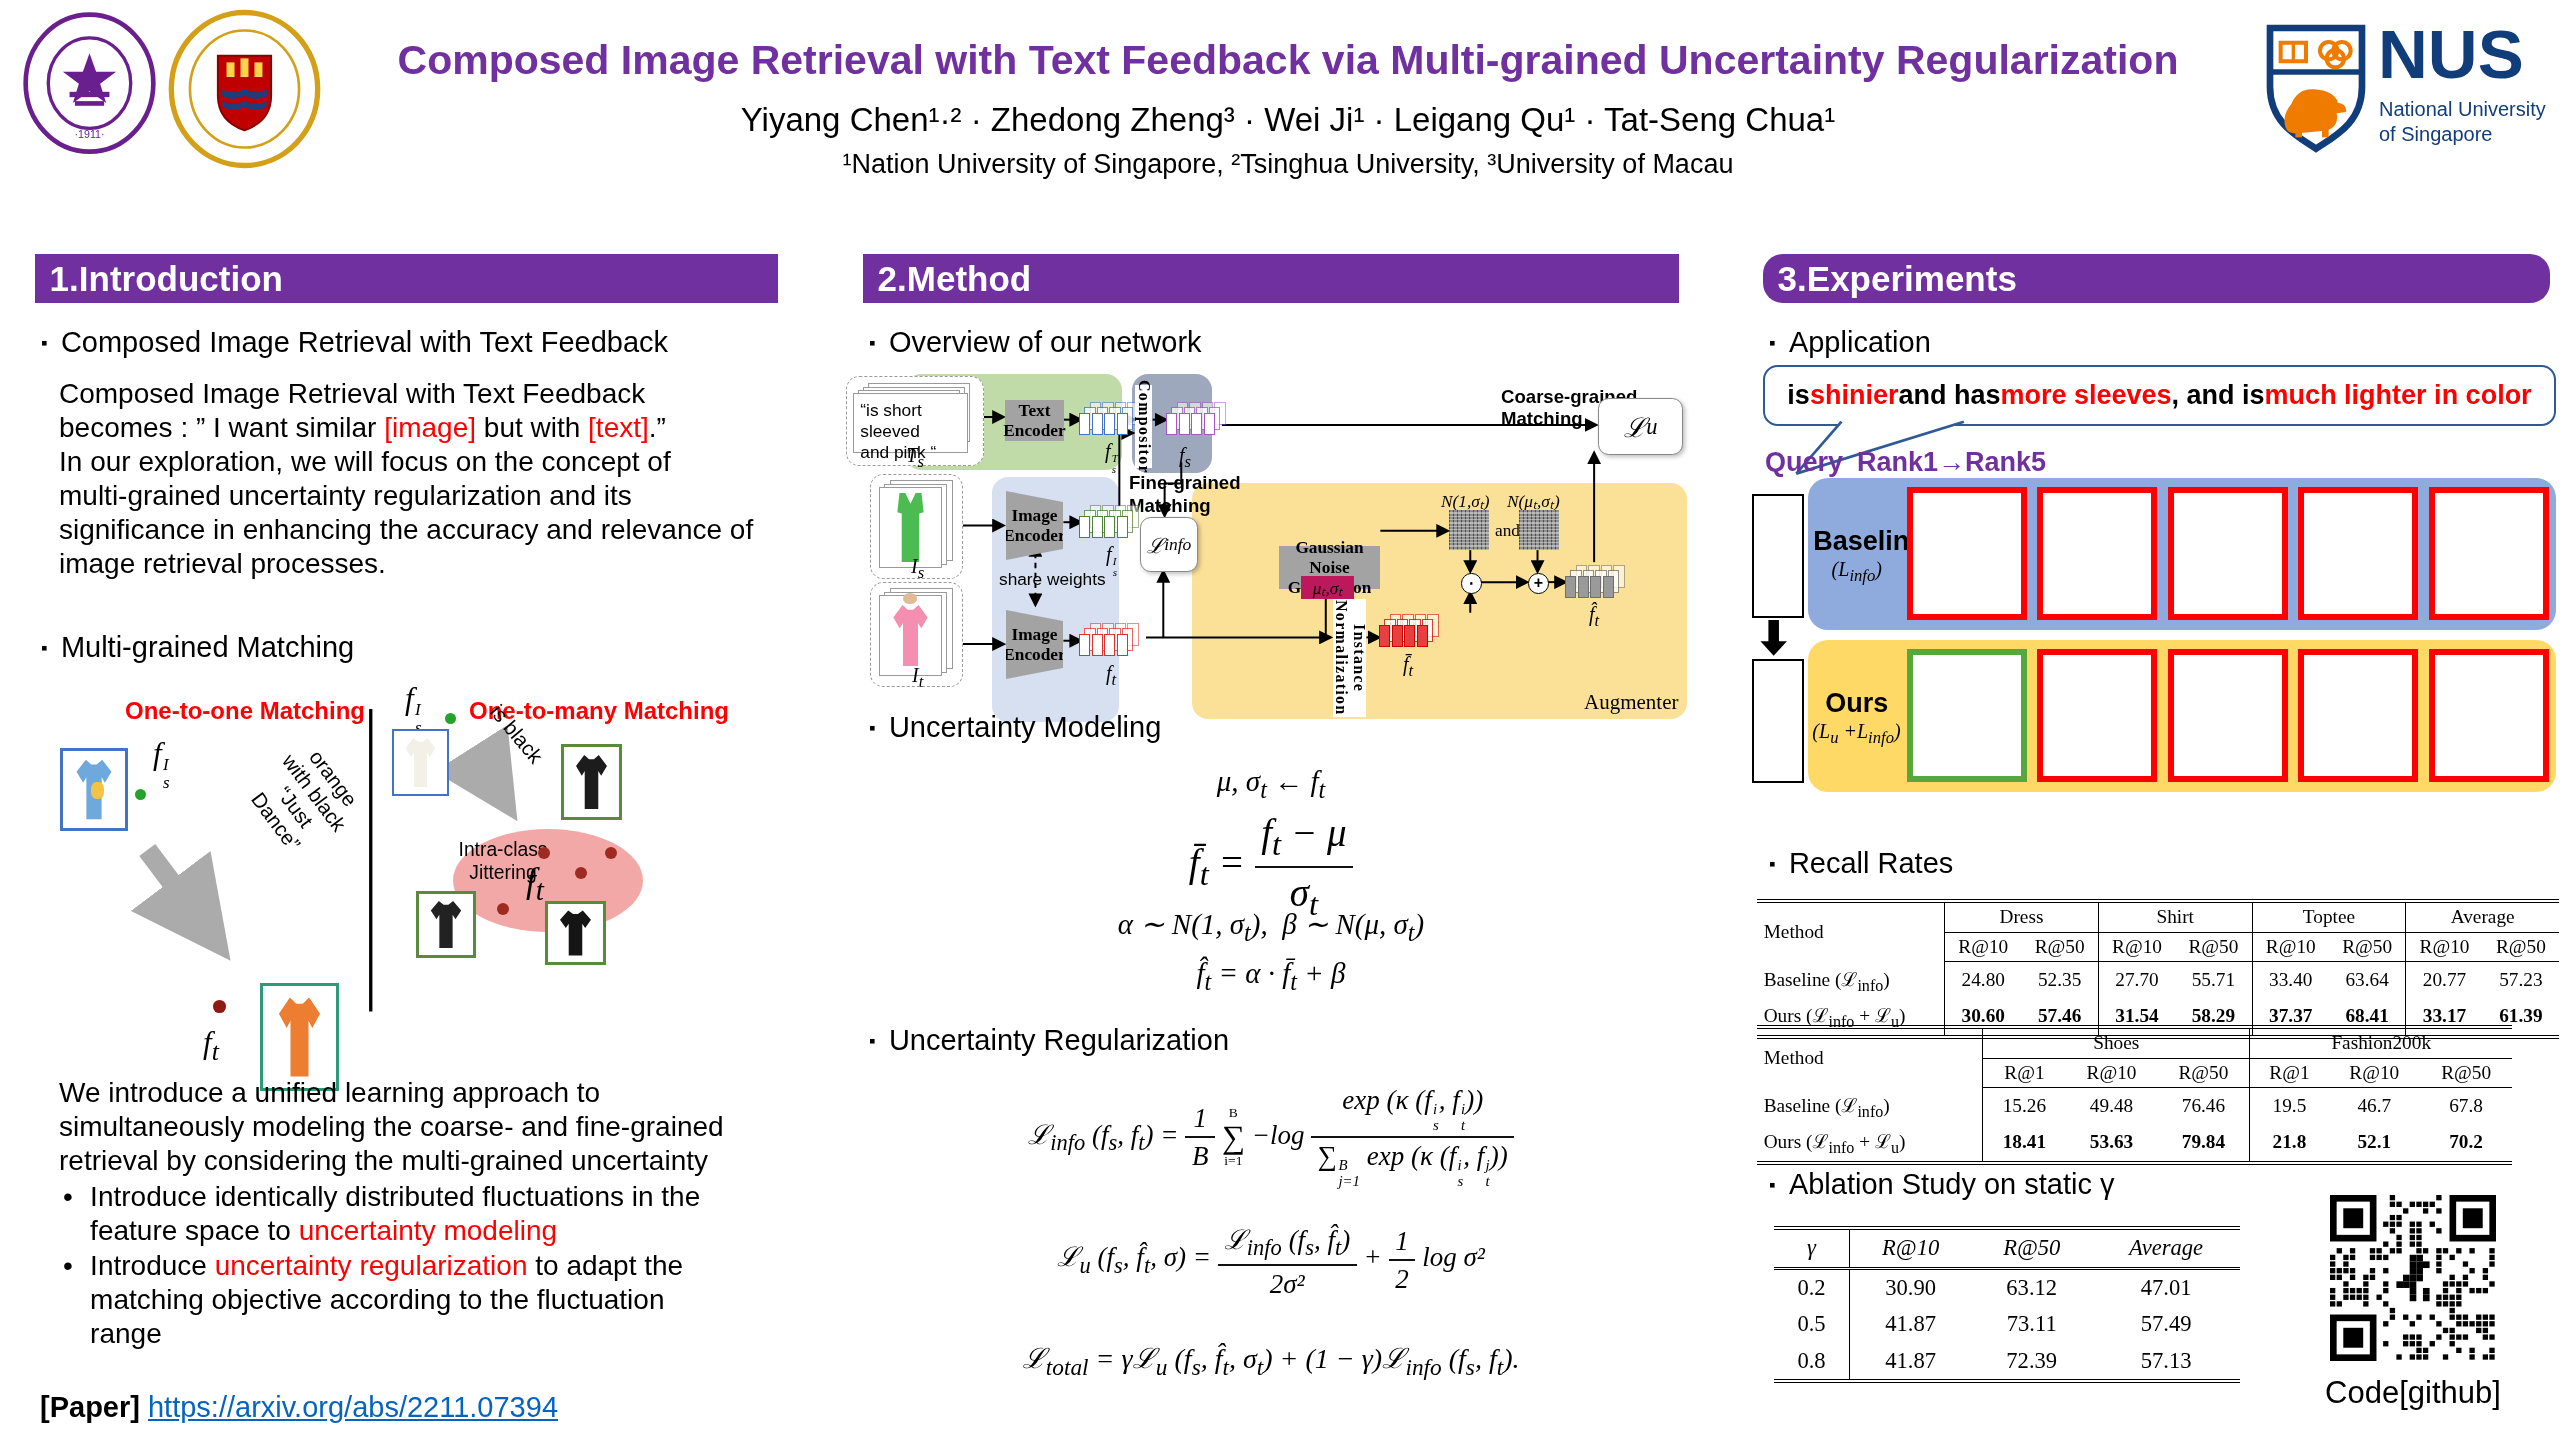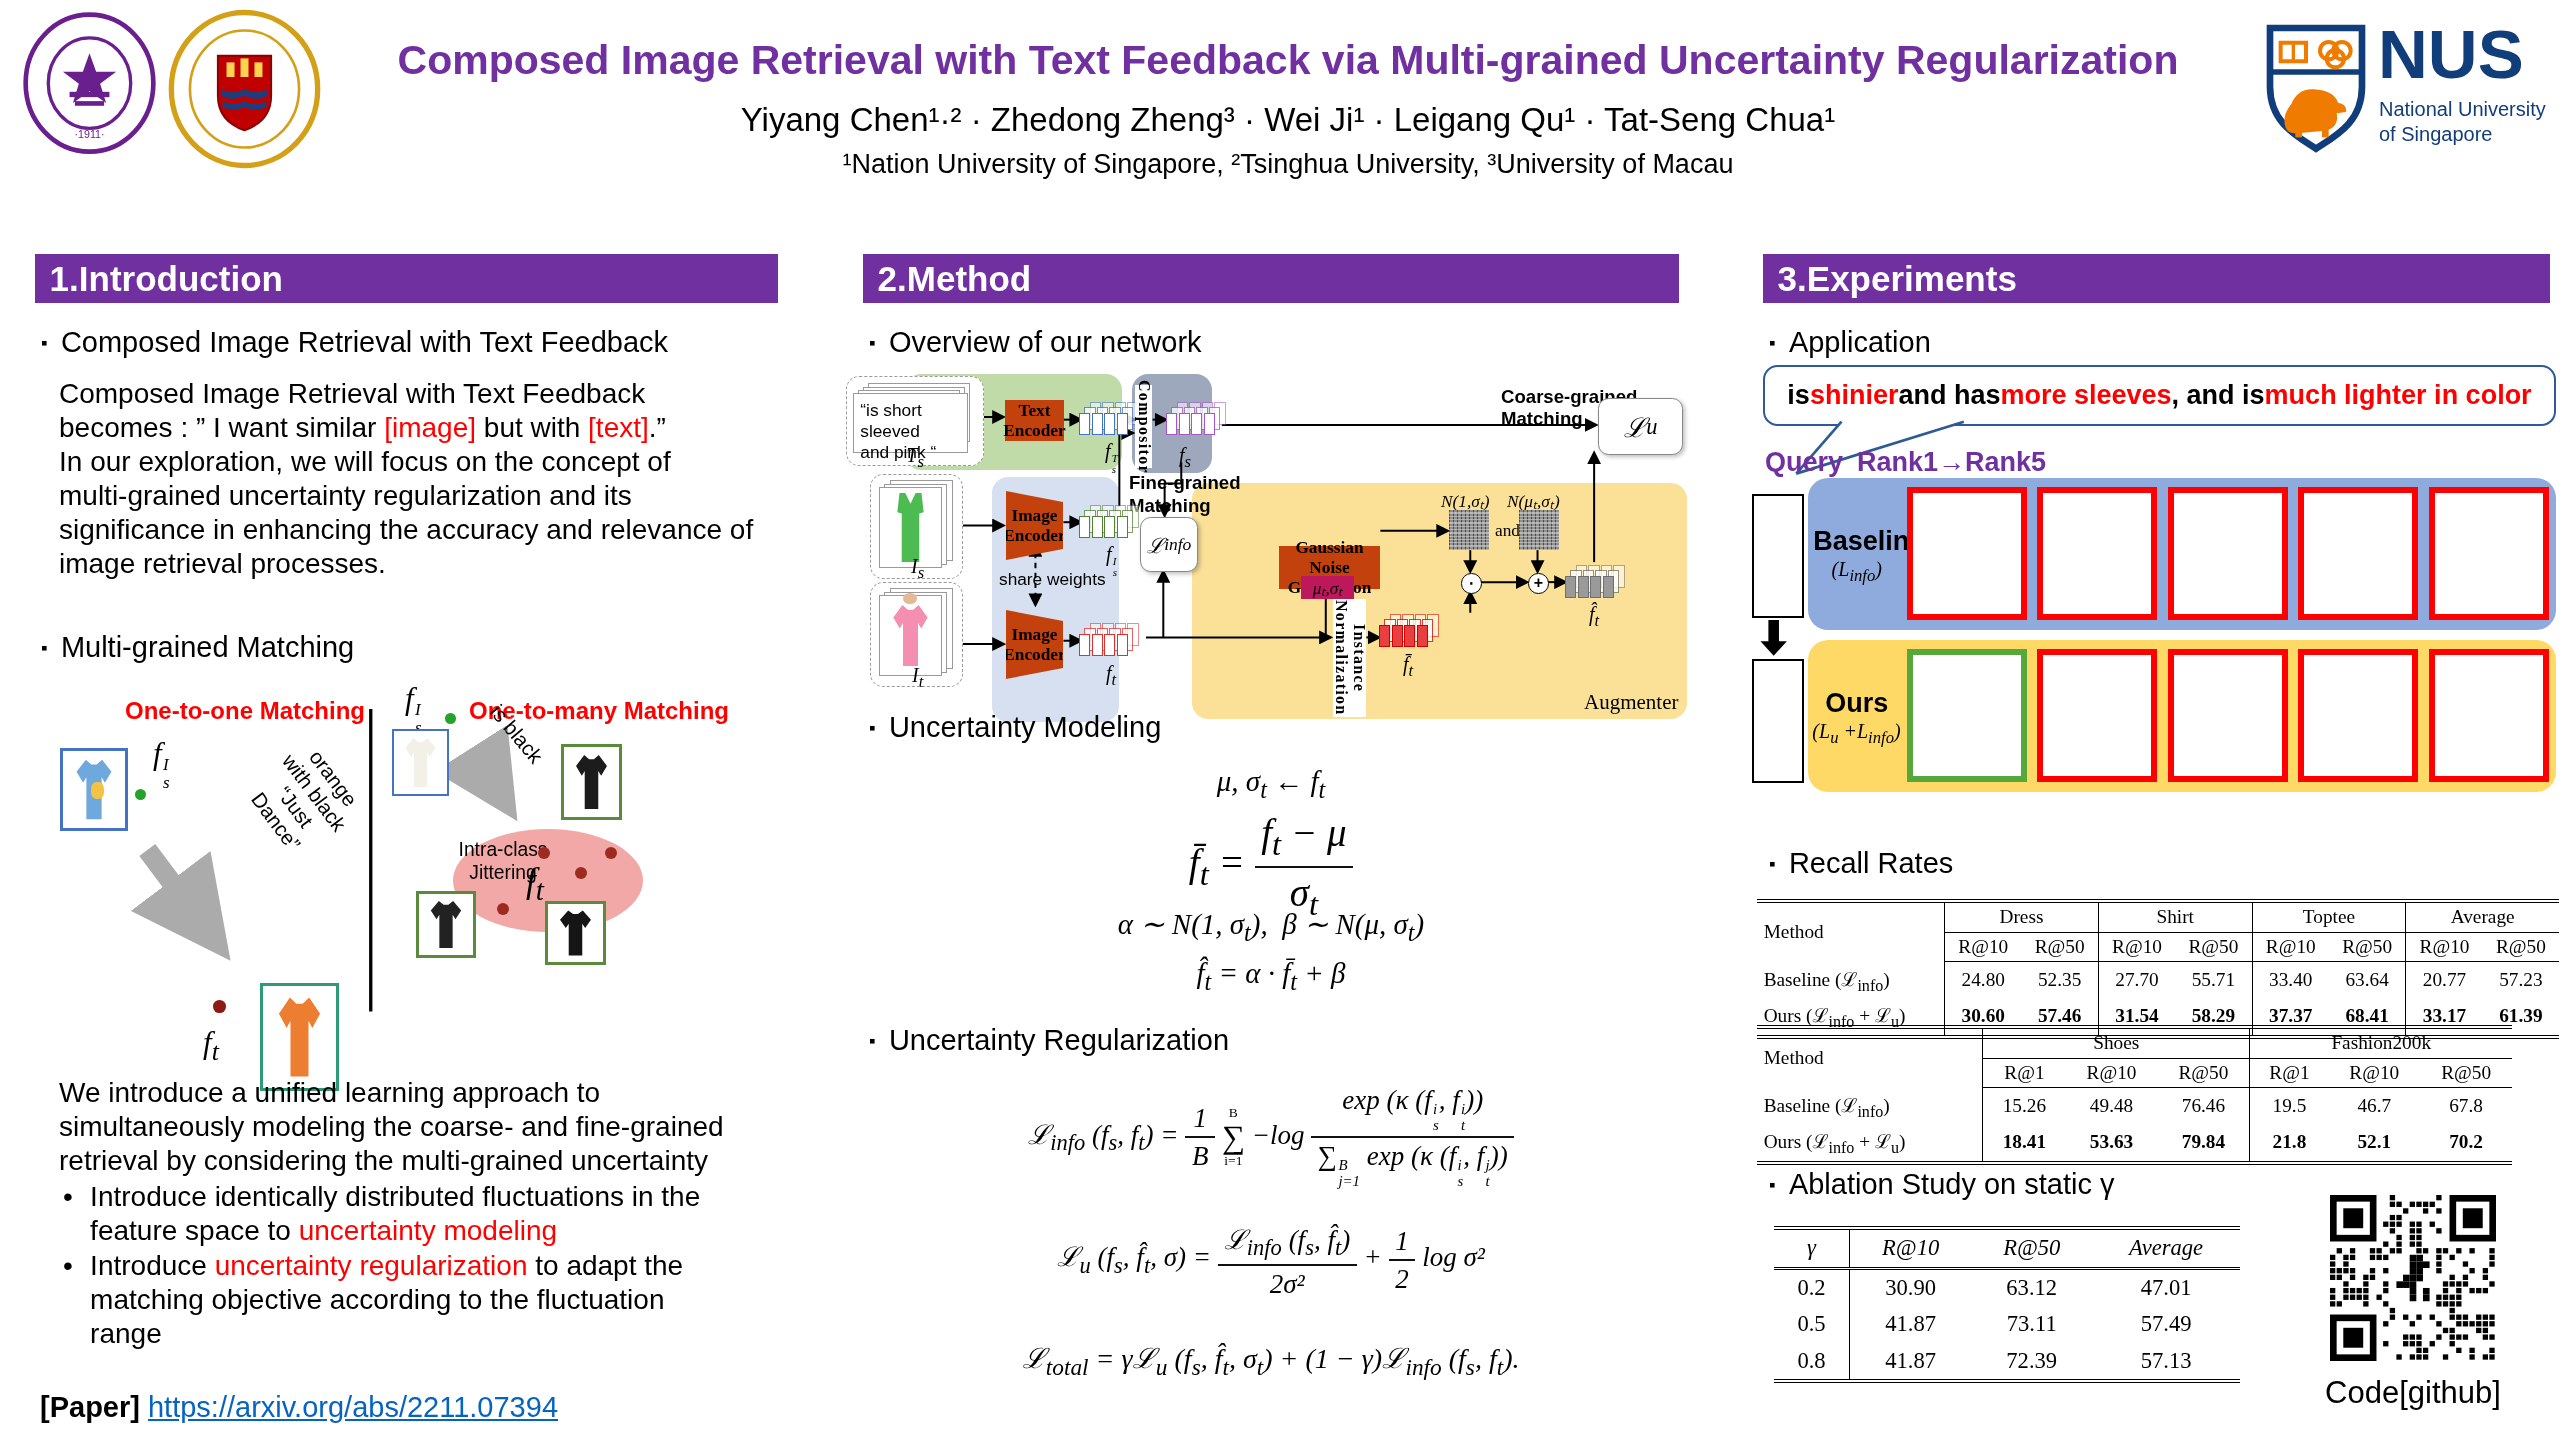--- a/index.html
+++ b/index.html
@@ -37,21 +37,21 @@
   .tank{position:absolute;left:14%;top:6%;width:72%;height:88%;
      clip-path:polygon(25% 0,38% 0,50% 16%,62% 0,75% 0,80% 28%,70% 30%,70% 100%,30% 100%,30% 30%,20% 28%);}
   .ellipse{border-radius:50%;background:#F2A8A6;}
   .intralab{font-size:19.3px;line-height:22.6px;text-align:center;white-space:pre-line;}
   
   .diag{width:859px;height:363px;}
   .rbox{position:absolute;border-radius:16px;}
   .dashcard{position:absolute;border:1.3px dashed #9a9a9a;border-radius:13.3px;background:#fff;}
   .stackcard{position:absolute;background:#fff;border:1.3px solid #9a9a9a;}
   .cardtext{font-size:17.3px;line-height:21px;white-space:pre-line;padding:5.3px 6.7px;}
-  .serifbox{background:#c2410c;font-family:"Liberation Serif",serif;font-weight:bold;font-size:17.3px;
+  .serifbox{background:#a3a3a3;font-family:"Liberation Serif",serif;font-weight:bold;font-size:17.3px;
             line-height:20px;text-align:center;display:flex;align-items:center;justify-content:center;
             white-space:pre-line;}
   .vertbox{background:#fff;font-family:"Liberation Serif",serif;font-weight:bold;font-size:16px;
            writing-mode:vertical-rl;text-align:center;display:flex;align-items:center;justify-content:center;
            letter-spacing:1.3px;}
   .trap{clip-path:polygon(0 0,100% 16%,100% 84%,0 100%);}
   .tokens{position:absolute;width:56px;height:33px;}
   .tokrow{position:absolute;display:flex;gap:1.3px;}
   .tokcell{width:11.3px;height:22.6px;background:#fff;border:1.3px solid;box-sizing:border-box;}
   .boldsans{font-weight:bold;font-size:18.6px;line-height:22.6px;white-space:pre-line;}
@@ -149,21 +149,21 @@
       <rect x="44" y="148" width="10" height="22" fill="#EF7B00"></rect>
       <rect x="84" y="150" width="10" height="20" fill="#EF7B00"></rect>
     </svg>
     <div class="abs" style="left:112px;top:-4px;font-size:69px;font-weight:bold;color:#123D7B;">NUS</div>
     <div class="abs" style="left:113px;top:79px;font-size:20px;color:#123D7B;">National University</div>
     <div class="abs" style="left:113px;top:104px;font-size:20px;color:#123D7B;">of Singapore</div>
   </div>
 
   <div class="abs secbar" style="left:35px;top:254px;width:743px;">1.Introduction</div>
   <div class="abs secbar" style="left:863px;top:254px;width:816px;">2.Method</div>
-  <div class="abs secbar" style="left:1763px;top:254px;width:787px;">3.Experiments</div>
+  <div class="abs secbar" style="left:1763px;top:254px;width:787px;border-radius:20px;">3.Experiments</div>
 
   <div class="abs bh" style="left:41px;top:326px;">
     <span class="sq">▪</span>
     <span>Composed Image Retrieval with Text Feedback</span>
   </div>
 
   <div class="abs para" style="left:59px;top:377px;width:719px;"><span>Composed Image Retrieval with Text Feedback</span><br><span>becomes : ”  I want similar </span><span class="red">[image]</span><span> but with </span><span class="red">[text]</span><span>.”</span><br><span>In our exploration, we will focus on the concept of</span><br><span>multi-grained uncertainty regularization and its</span><br><span>significance in enhancing the accuracy and relevance of</span><br><span>image retrieval processes.</span></div>
 
   <div class="abs bh" style="left:41px;top:631px;">
     <span class="sq">▪</span>

